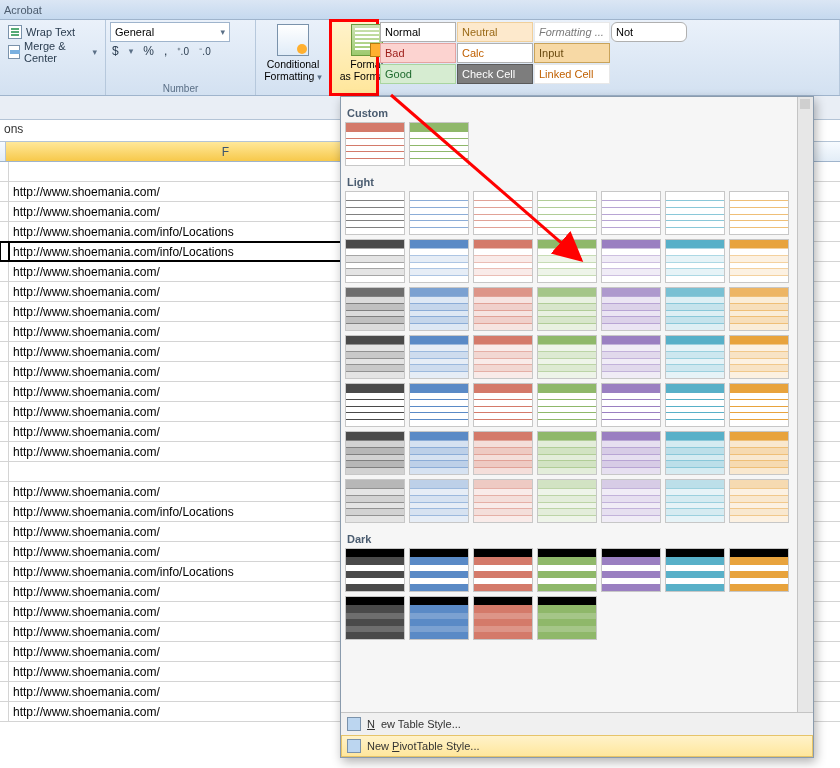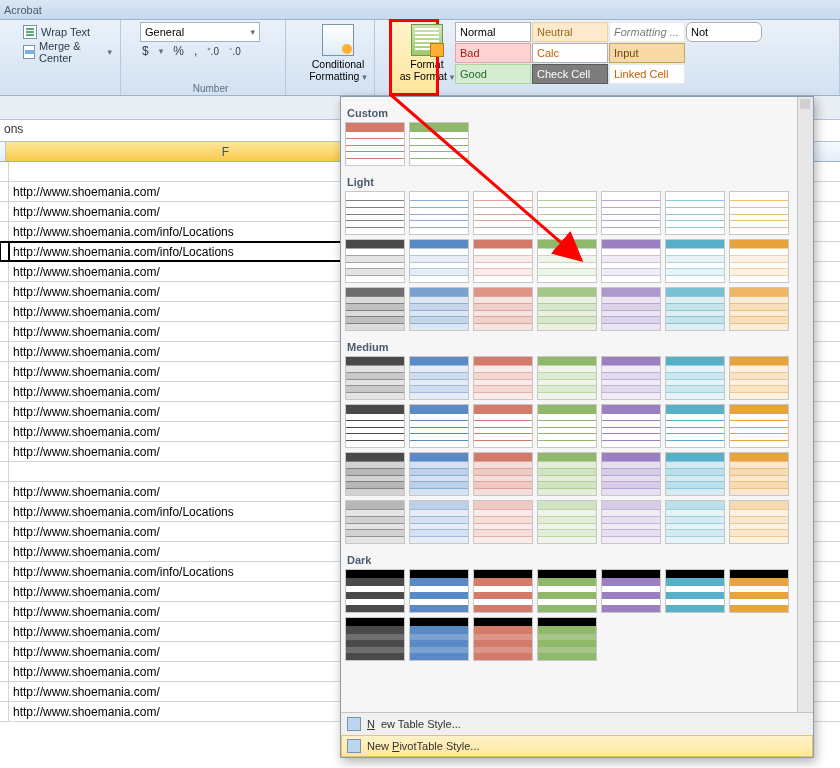--- a/index.html
+++ b/index.html
@@ -3,21 +3,21 @@
 <meta charset="utf-8">
 <style>
   * { box-sizing: border-box; margin: 0; padding: 0; font-family: "Segoe UI", Tahoma, sans-serif; }
   body { width: 840px; height: 768px; background: #fff; overflow: hidden; position: relative; }
 
   
   .titlebar { height: 20px; background: linear-gradient(#dbe6f4,#c5d9ef); font-size: 11px; color: #4b5b6d; padding-left: 4px; line-height: 20px; border-bottom: 1px solid #9fb4cc; }
 
   
   .ribbon { height: 76px; background: linear-gradient(#eaf1fa,#d3e1f1); border-bottom: 1px solid #9fb4cc; display:flex; align-items:stretch; position:relative; }
-  .rgroup { border-right: 1px solid #b6c8dc; padding: 2px 4px 0 4px; display:flex; flex-direction:column; position:relative;margin-left:15px; }
+  .rgroup { border-right: 1px solid #b6c8dc; padding: 2px 4px 0 4px; display:flex; flex-direction:column; position:relative; }
   .rgroup .glabel { position:absolute; bottom:1px; left:0; right:0; text-align:center; font-size:10px; color:#5a6f86; }
   .rbtn { font-size:11px; color:#2b3d50; display:flex; align-items:center; gap:4px; padding:1px 4px; height:20px; cursor:default; }
 
   .wrap-icon, .merge-icon { width:14px; height:14px; background:#fff; border:1px solid #7a92ab; position:relative; }
   .wrap-icon::after { content:""; position:absolute; left:2px; top:2px; width:8px; height:2px; box-shadow:0 0 0 #5a7,0 3px 0 #5a7,0 6px 0 #5a7; background:#5a7; }
   .merge-icon::after{ content:""; position:absolute; left:1px; top:4px; width:10px; height:4px; background:#7ab0e0;}
 
   .numfmt { display:flex; flex-direction:column; gap:2px; }
   .combo { width:120px; height:20px; background:#fff; border:1px solid #9fb4cc; font-size:11px; padding:0 4px; display:flex; align-items:center; justify-content:space-between; }
   .numrow { display:flex; gap:6px; font-size:12px; color:#2b3d50; align-items:center; }
@@ -447,21 +447,20 @@
         </div>
         <div class="tstyle">
           <div class="ts-hdr" style="background: rgb(237, 181, 100);"></div>
           <div class="ts-row" style="background: rgb(250, 237, 216); border-top-color: rgb(239, 191, 119);"></div>
           <div class="ts-row" style="background: rgb(247, 223, 187); border-top-color: rgb(239, 191, 119);"></div>
           <div class="ts-row" style="background: rgb(250, 237, 216); border-top-color: rgb(239, 191, 119);"></div>
           <div class="ts-row" style="background: rgb(247, 223, 187); border-top-color: rgb(239, 191, 119);"></div>
           <div class="ts-row" style="background: rgb(250, 237, 216); border-top-color: rgb(239, 191, 119);"></div>
         </div>
       </div>
-      <div class="gal-section-label">Medium</div>
       <div class="gal-grid">
         <div class="tstyle">
           <div class="ts-hdr" style="background: rgb(74, 74, 74);"></div>
           <div class="ts-row" style="background: rgb(228, 228, 228); border-top-color: rgb(146, 146, 146);"></div>
           <div class="ts-row" style="background: rgb(201, 201, 201); border-top-color: rgb(146, 146, 146);"></div>
           <div class="ts-row" style="background: rgb(228, 228, 228); border-top-color: rgb(146, 146, 146);"></div>
           <div class="ts-row" style="background: rgb(201, 201, 201); border-top-color: rgb(146, 146, 146);"></div>
           <div class="ts-row" style="background: rgb(228, 228, 228); border-top-color: rgb(146, 146, 146);"></div>
         </div>
         <div class="tstyle">

